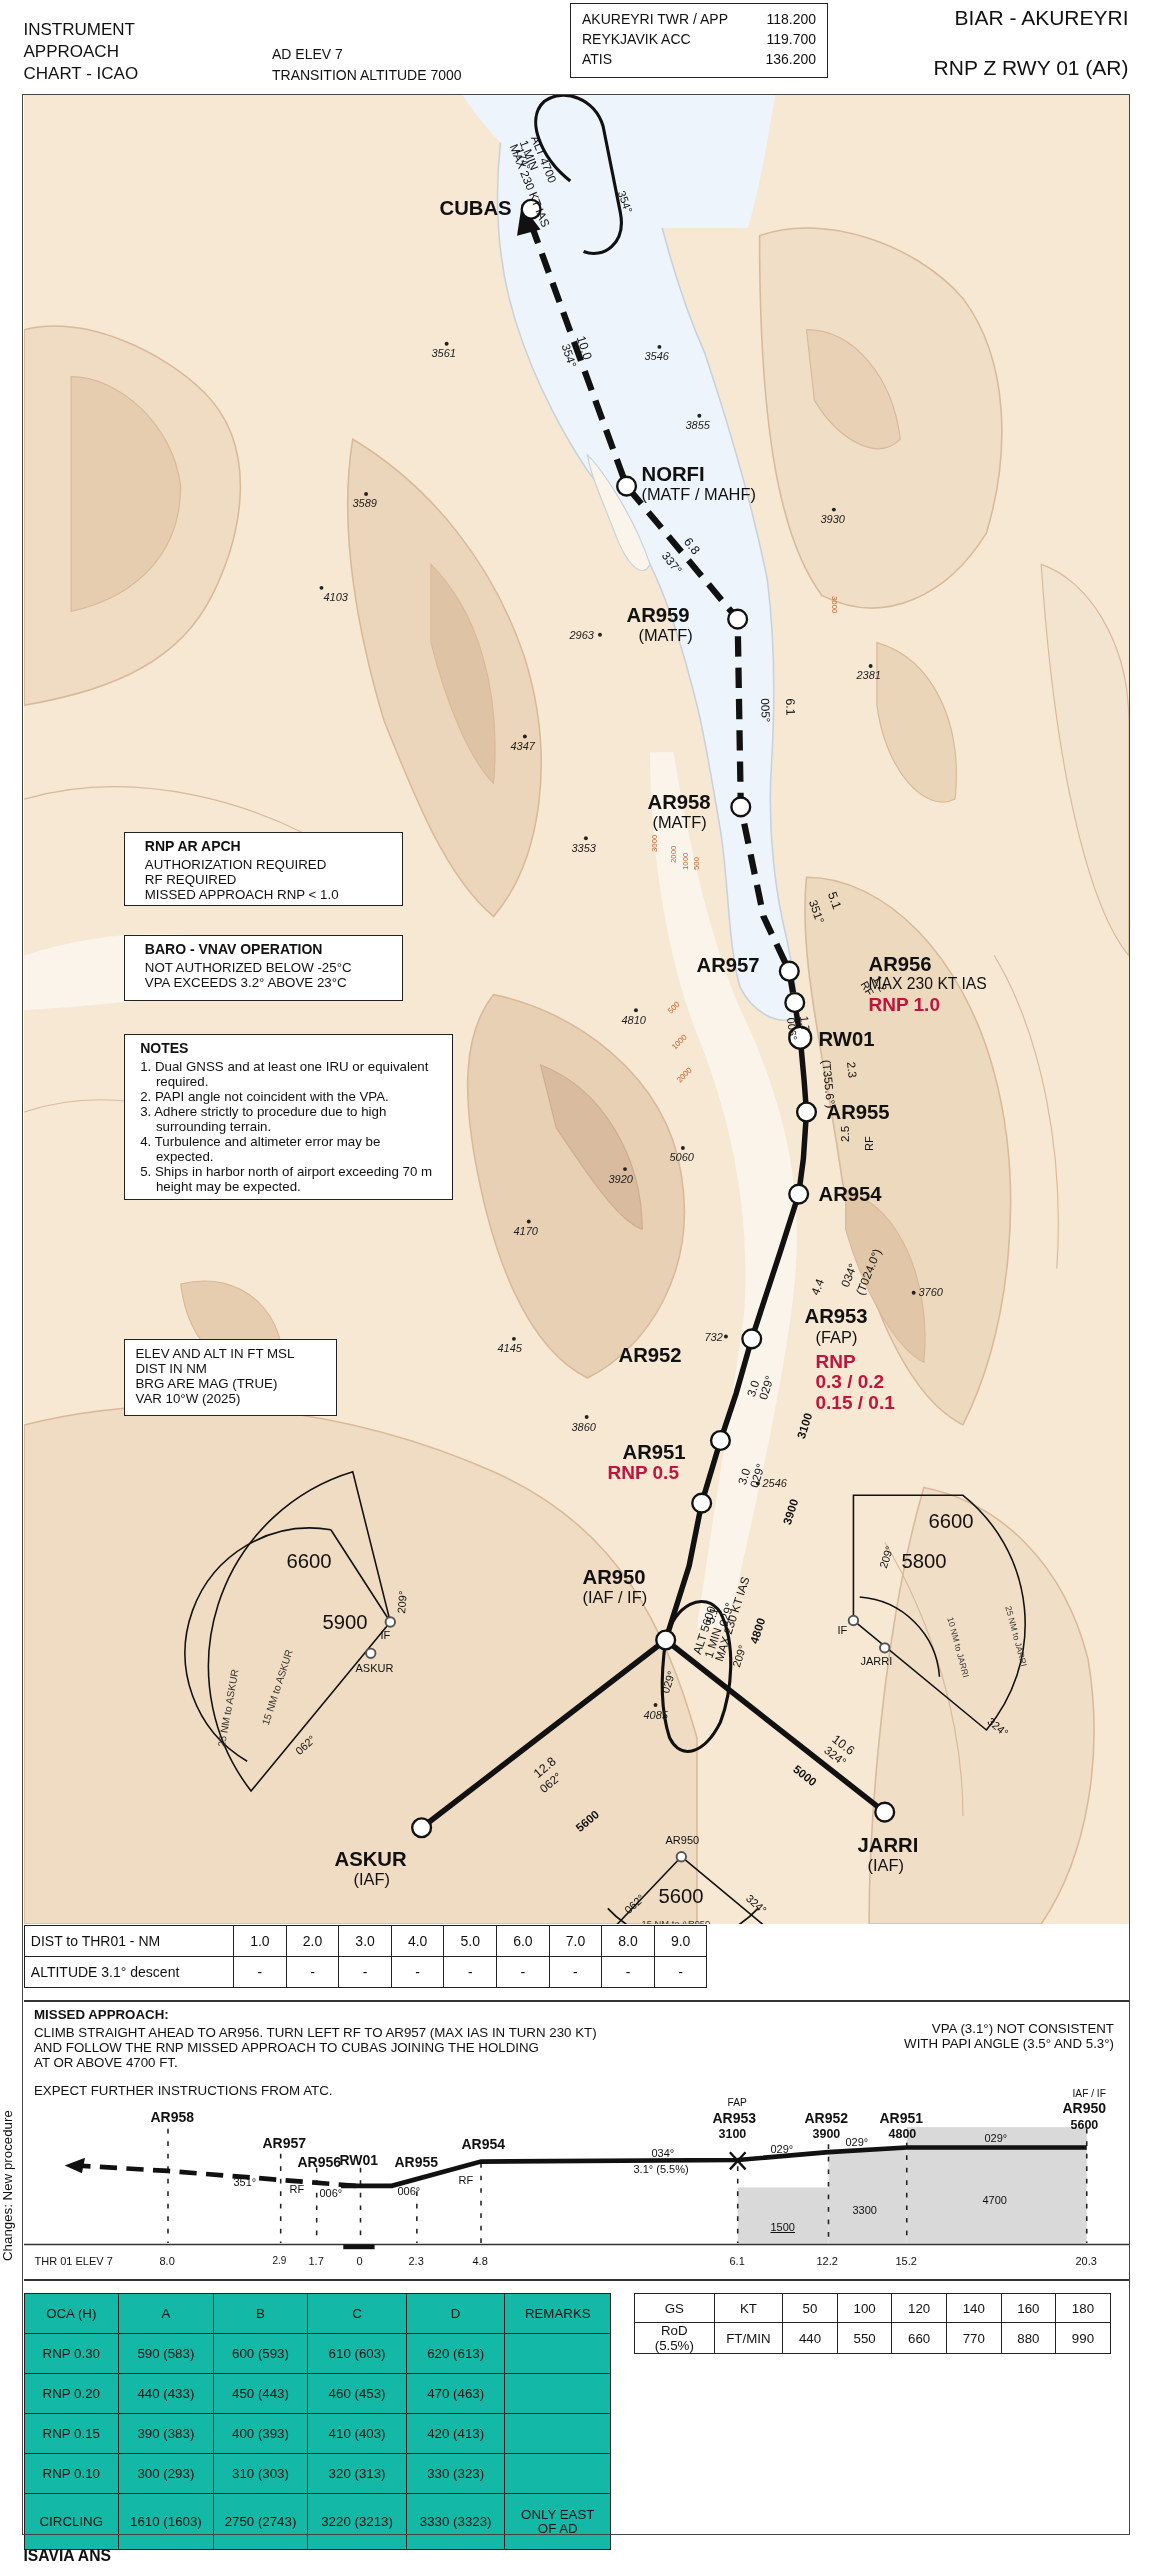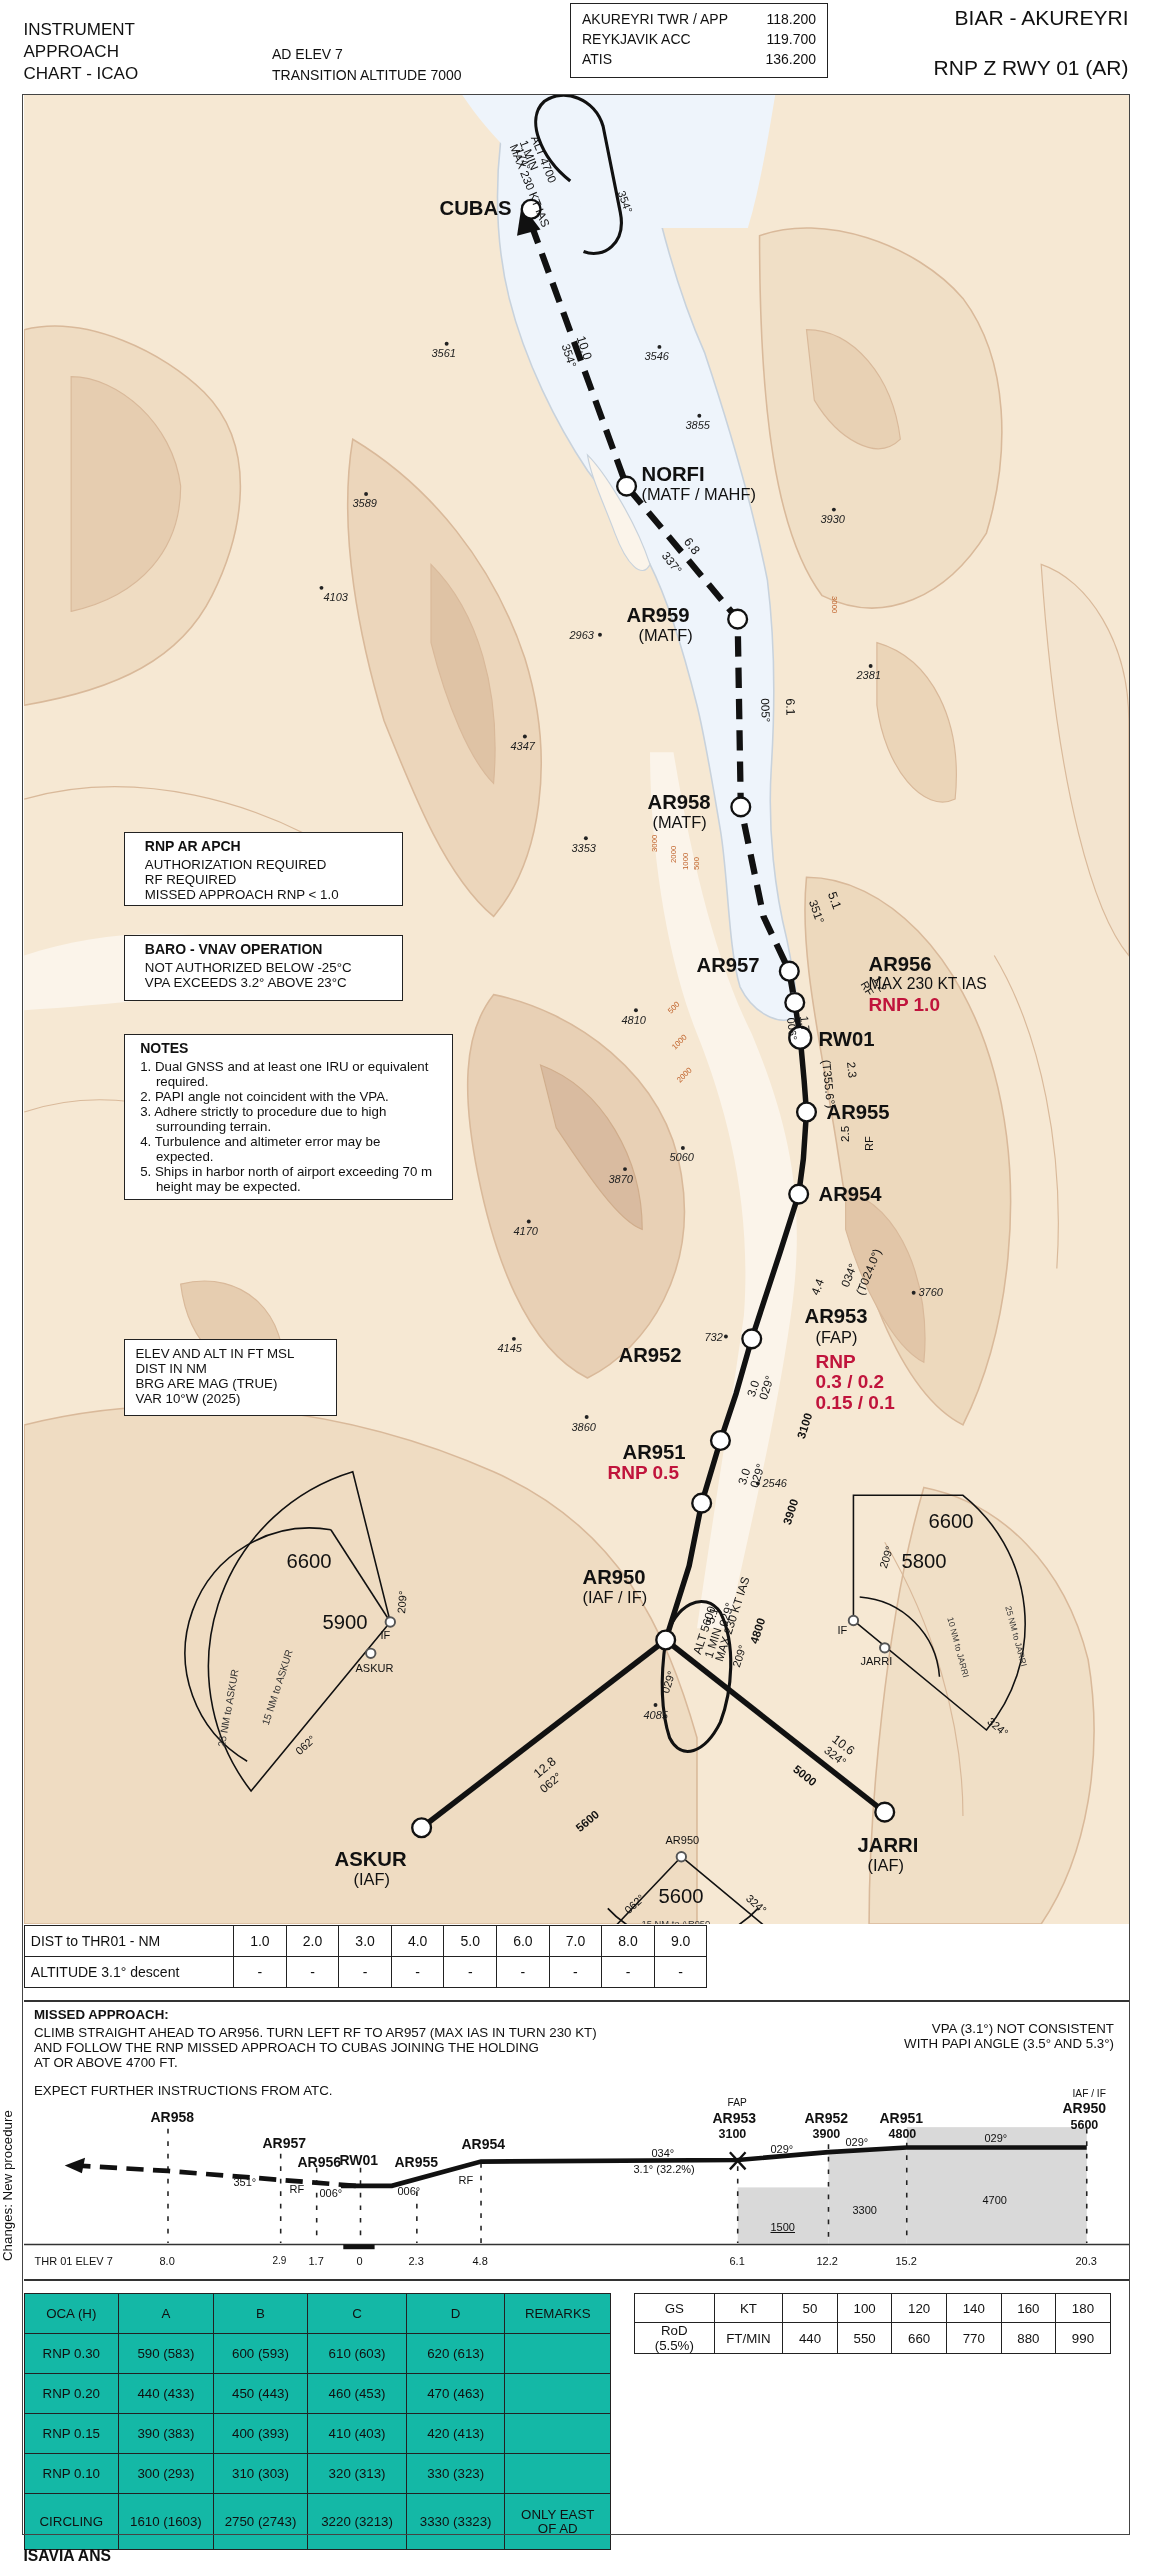--- a/index.html
+++ b/index.html
@@ -288,21 +288,21 @@
   <div class="lbl elev" style="left:662px;top:324px;">3855</div>
   <div class="lbl elev" style="left:329px;top:402px;">3589</div>
   <div class="lbl elev" style="left:797px;top:418px;">3930</div>
   <div class="lbl elev" style="left:300px;top:496px;">4103</div>
   <div class="lbl elev" style="left:546px;top:534px;">2963</div>
   <div class="lbl elev" style="left:833px;top:574px;">2381</div>
   <div class="lbl elev" style="left:487px;top:645px;">4347</div>
   <div class="lbl elev" style="left:548px;top:747px;">3353</div>
   <div class="lbl elev" style="left:598px;top:919px;">4810</div>
   <div class="lbl elev" style="left:646px;top:1056px;">5060</div>
-  <div class="lbl elev" style="left:585px;top:1078px;">3870</div>
+  <div class="lbl elev" style="left:585px;top:1078px;">3920</div>
   <div class="lbl elev" style="left:490px;top:1130px;">4170</div>
   <div class="lbl elev" style="left:895px;top:1191px;">3760</div>
   <div class="lbl elev" style="left:681px;top:1236px;">732</div>
   <div class="lbl elev" style="left:474px;top:1247px;">4145</div>
   <div class="lbl elev" style="left:548px;top:1326px;">3860</div>
   <div class="lbl elev" style="left:739px;top:1382px;">2546</div>
   <div class="lbl elev" style="left:620px;top:1614px;">4085</div>
 
   <div class="lbl" style="left:263px;top:1455px;font-size:20.3px;">6600</div>
   <div class="lbl" style="left:299px;top:1516px;font-size:20.3px;">5900</div>
@@ -423,21 +423,21 @@
   <div class="lbl" style="left:1049px;top:22px;font-size:10.2px;">IAF / IF</div>
   <div class="lbl" style="left:1039px;top:34px;font-weight:bold;font-size:14px;">AR950</div>
   <div class="lbl" style="left:1047px;top:52px;font-weight:bold;font-size:12.5px;">5600</div>
 
   <div class="lbl" style="left:210px;top:110px;font-size:11px;">351°</div>
   <div class="lbl" style="left:266px;top:117px;font-size:11px;">RF</div>
   <div class="lbl" style="left:296px;top:121px;font-size:11px;">006°</div>
   <div class="lbl" style="left:374px;top:119px;font-size:11px;">006°</div>
   <div class="lbl" style="left:435px;top:108px;font-size:11px;">RF</div>
   <div class="lbl" style="left:628px;top:81px;font-size:11px;">034°</div>
-  <div class="lbl" style="left:610px;top:97px;font-size:11px;">3.1° (32.2%)</div>
+  <div class="lbl" style="left:610px;top:97px;font-size:11px;">3.1° (5.5%)</div>
   <div class="lbl" style="left:747px;top:77px;font-size:11px;">029°</div>
   <div class="lbl" style="left:822px;top:70px;font-size:11px;">029°</div>
   <div class="lbl" style="left:961px;top:66px;font-size:11px;">029°</div>
 
   <div class="lbl" style="left:747px;top:155px;font-size:11px;text-decoration:underline;">1500</div>
   <div class="lbl" style="left:829px;top:138px;font-size:11px;">3300</div>
   <div class="lbl" style="left:959px;top:128px;font-size:11px;">4700</div>
 
   <div class="lbl" style="left:11px;top:189px;font-size:11px;">THR 01 ELEV 7</div>
   <div class="lbl" style="left:136px;top:189px;font-size:11px;">8.0</div>

